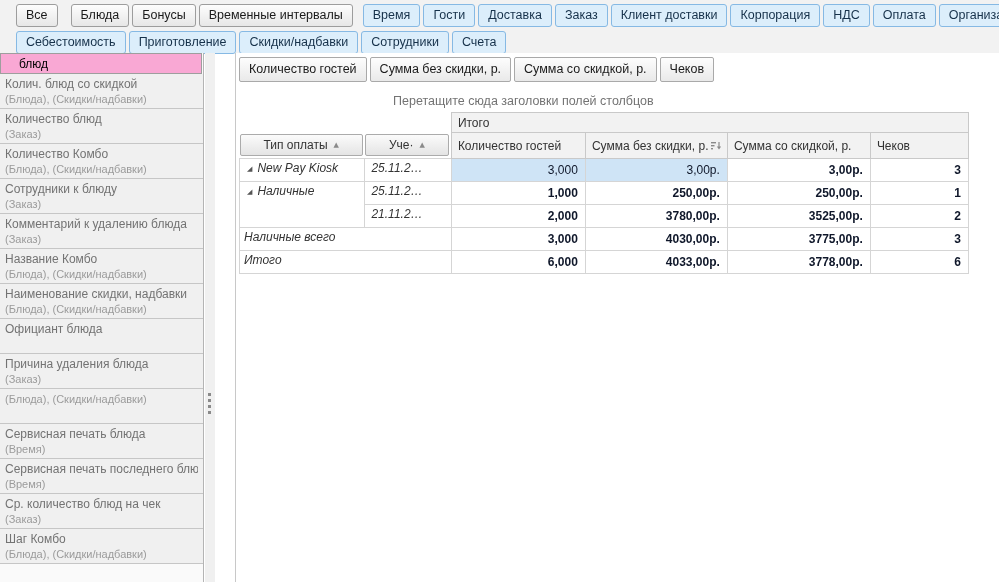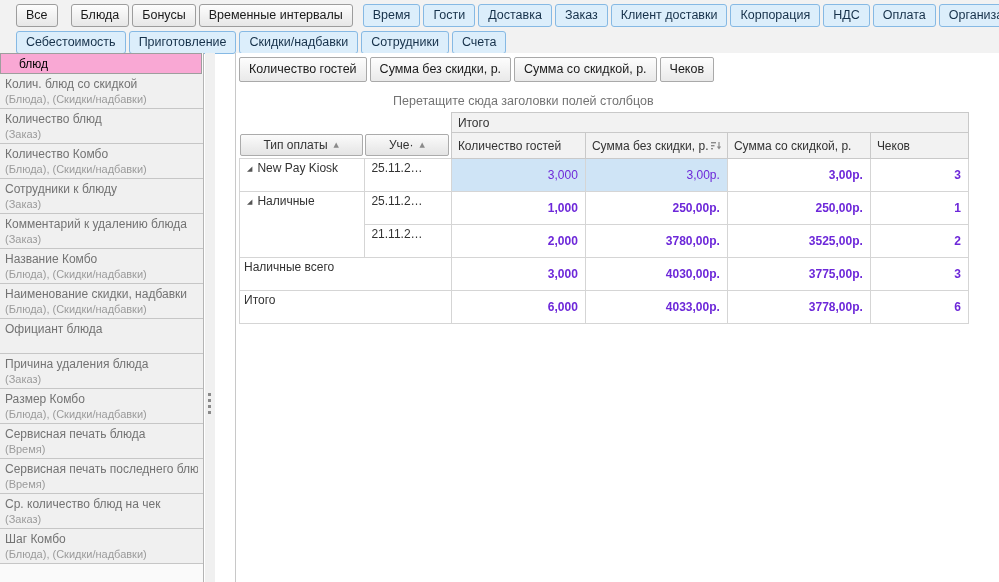--- a/index.html
+++ b/index.html
@@ -46,24 +46,24 @@
   .pivot td { overflow:hidden; white-space:nowrap; }
   td.blank { border:none; background:#fff; }
   td.hspan { background:#f2f2f2; border:1px solid #c9c9c9; color:#333; padding:2px 6px; height:20px; }
   td.fieldcell { border:none; background:#fff; padding:1px 2px 2px 0; height:26px; vertical-align:middle; }
   .fieldbtn { display:flex; justify-content:space-between; align-items:center; height:22px;
               background:linear-gradient(#fbfbfb,#e4e4e4); border:1px solid #ababab; border-radius:2px;
               padding:0 23px; color:#333; cursor:default; }
   .sortup { font-family:"DejaVu Sans", sans-serif; font-size:7px; color:#8a8a8a; margin-left:6px; }
   td.mhead { background:#f2f2f2; border:1px solid #c9c9c9; color:#333; padding:2px 6px; height:26px; }
   .mhead-inner { display:flex; justify-content:space-between; align-items:center; }
-  td.rowhead { background:#fff; border:1px solid #d5d5d5; color:#333; padding:2px 4px; height:33px; vertical-align:top; }
+  td.rowhead { background:#fff; border:1px solid #d5d5d5; color:#333; padding:2px 4px; height:23px; vertical-align:top;font-style:italic; }
   td.datecell { padding-left:6px; }
   .exp { font-family:"DejaVu Sans", sans-serif; font-size:7px; color:#555; margin:0 5px 0 3px; vertical-align:1px; }
-  td.val { background:#fff; border:1px solid #d5d5d5; color:#6d28d9; font-weight:bold;
+  td.val { background:#fff; border:1px solid #d5d5d5; color:#0f172a; font-weight:bold;
            text-align:right; padding:2px 7px; height:19px; }
   td.val.sel { background:#cfe4f6; font-weight:normal; }
   .sorticon { display:inline-block; }
 </style>
 </head>
 <body>
 
 <div id="app">
 
   <div class="toolbar">
@@ -123,21 +123,20 @@
       <span class="s">(Блюда), (Скидки/надбавки)</span>
     </div>
     <div class="fitem">
       <span class="t">Официант блюда</span>
     </div>
     <div class="fitem">
       <span class="t">Причина удаления блюда</span>
       <span class="s">(Заказ)</span>
     </div>
     <div class="fitem">
-      <span class="t">Размер Комбо</span>
       <span class="s">(Блюда), (Скидки/надбавки)</span>
     </div>
     <div class="fitem">
       <span class="t">Сервисная печать блюда</span>
       <span class="s">(Время)</span>
     </div>
     <div class="fitem">
       <span class="t">Сервисная печать последнего блюда</span>
       <span class="s">(Время)</span>
     </div>

